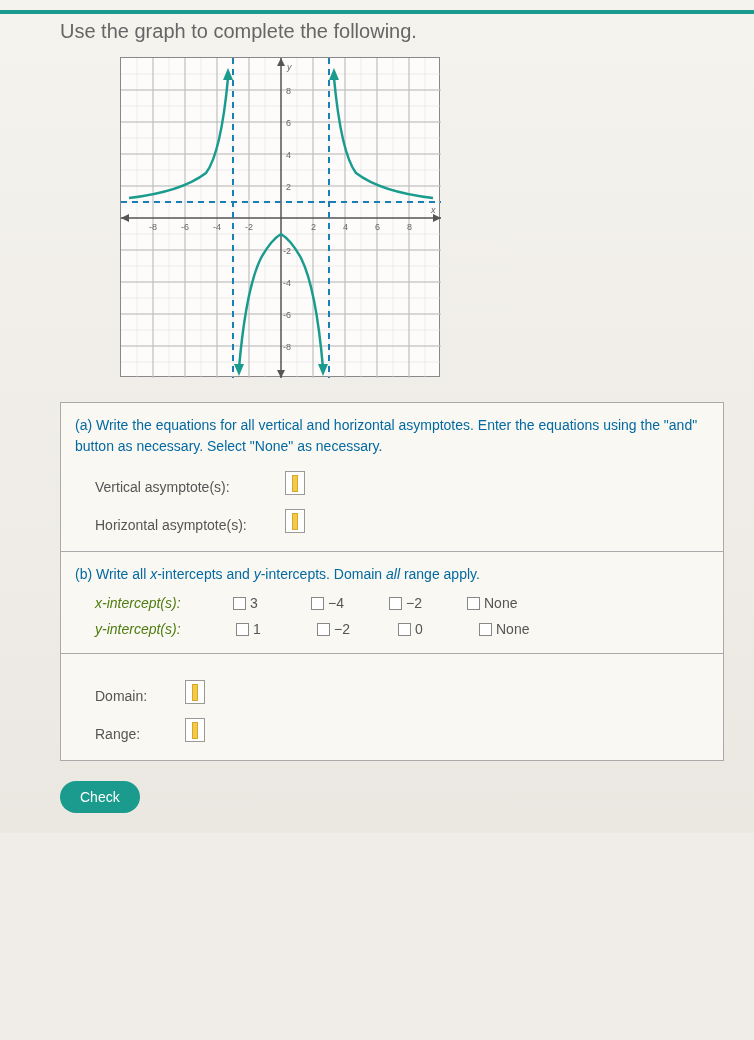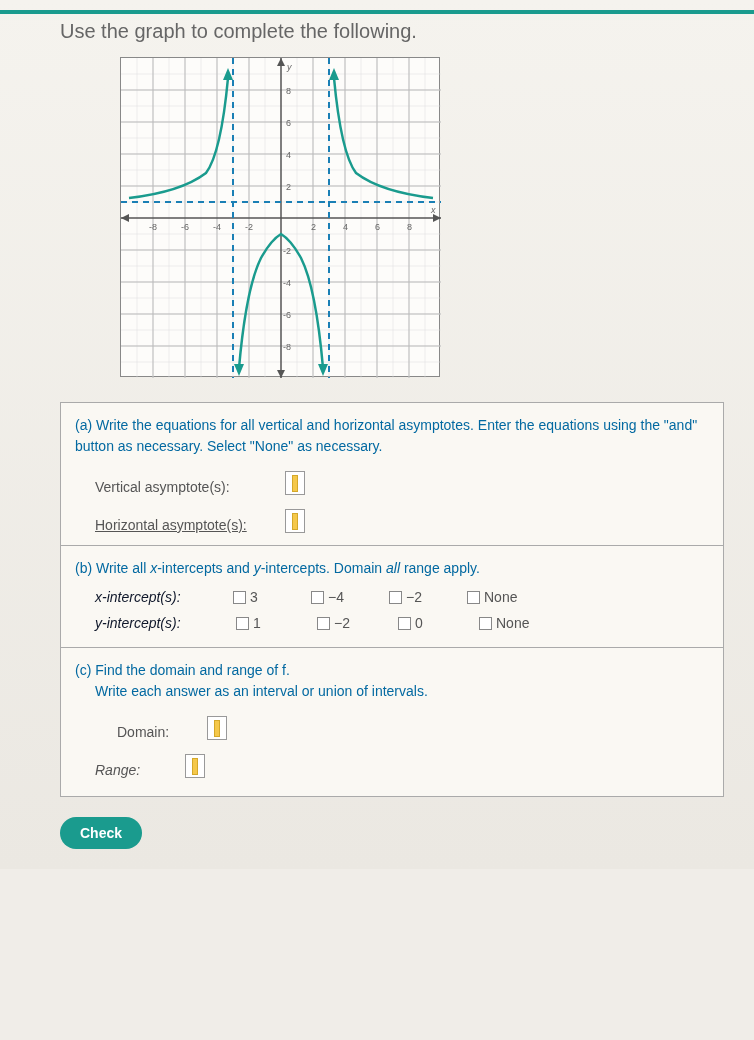--- a/index.html
+++ b/index.html
@@ -68,36 +68,36 @@
     background: #f5c84a;
     border: 1px solid #d4a82a;
   }
   .check-row {
     margin-top: 10px;
     padding-left: 20px;
     display: flex;
     align-items: center;
     gap: 8px;
   }
-  .check-row .lbl2 { min-width: 130px; font-style: italic; color: #0f172a; }
+  .check-row .lbl2 { min-width: 130px; font-style: italic; color: #4d7c0f; }
   .opt { display: inline-flex; align-items: center; gap: 4px; min-width: 70px; color: #555; }
   .cb {
     width: 13px; height: 13px;
     border: 1px solid #888;
     background: #fff;
     display: inline-block;
   }
   .check-btn {
     background: #1a9b8e;
     color: #fff;
     border: none;
     border-radius: 16px;
     padding: 8px 20px;
     font-size: 14px;
-    font-weight: bold;
+    font-weight: normal;
     cursor: pointer;
   }
 </style>
 </head>
 <body>
 
 <div class="container">
   <div class="top-border"></div>
   <div class="instruction">Use the graph to complete the following.</div>
 
@@ -209,21 +209,21 @@
   </div>
 
   <div class="table-box">
 
     <div class="section-row">
       <div class="prompt">(a) Write the equations for all vertical and horizontal asymptotes. Enter the equations using the "and" button as necessary. Select "None" as necessary.</div>
       <div class="sub-row">
         <span class="lbl">Vertical asymptote(s):</span>
         <span class="input-box"></span>
       </div>
-      <div class="sub-row" style="text-decoration:underline;">
+      <div class="sub-row" style="margin-bottom:6px;">
         <span class="lbl">Horizontal asymptote(s):</span>
         <span class="input-box"></span>
       </div>
     </div>
 
     <div class="section-row">
       <div class="prompt">
         <span>(b) Write all </span><span class="italic">x</span><span>-intercepts and </span><span class="italic">y</span><span>-intercepts. Domain </span><span class="italic">all</span><span> range apply.</span>
       </div>
       <div class="check-row">
@@ -260,30 +260,26 @@
             <span>0</span>
           </span>
         <span class="opt">
             <span class="cb"></span>
             <span>None</span>
           </span>
       </div>
     </div>
 
     <div class="section-row">
-      <div class="prompt">
-        <span>(c) Find the domain and range of f.</span><br>
-        <span style="padding-left:20px; display:inline-block;">Write each answer as an interval or union of intervals.</span>
-      </div>
       <div class="sub-row">
-        <span class="lbl" style="min-width:80px;margin-left:22px;">Domain:</span>
+        <span class="lbl" style="min-width:80px;">Domain:</span>
         <span class="input-box"></span>
       </div>
       <div class="sub-row" style="margin-bottom:6px;">
-        <span class="lbl" style="min-width:80px;font-style:italic;">Range:</span>
+        <span class="lbl" style="min-width:80px;">Range:</span>
         <span class="input-box"></span>
       </div>
     </div>
 
   </div>
 
   <button class="check-btn">Check</button>
 </div>
 
 </body></html>

